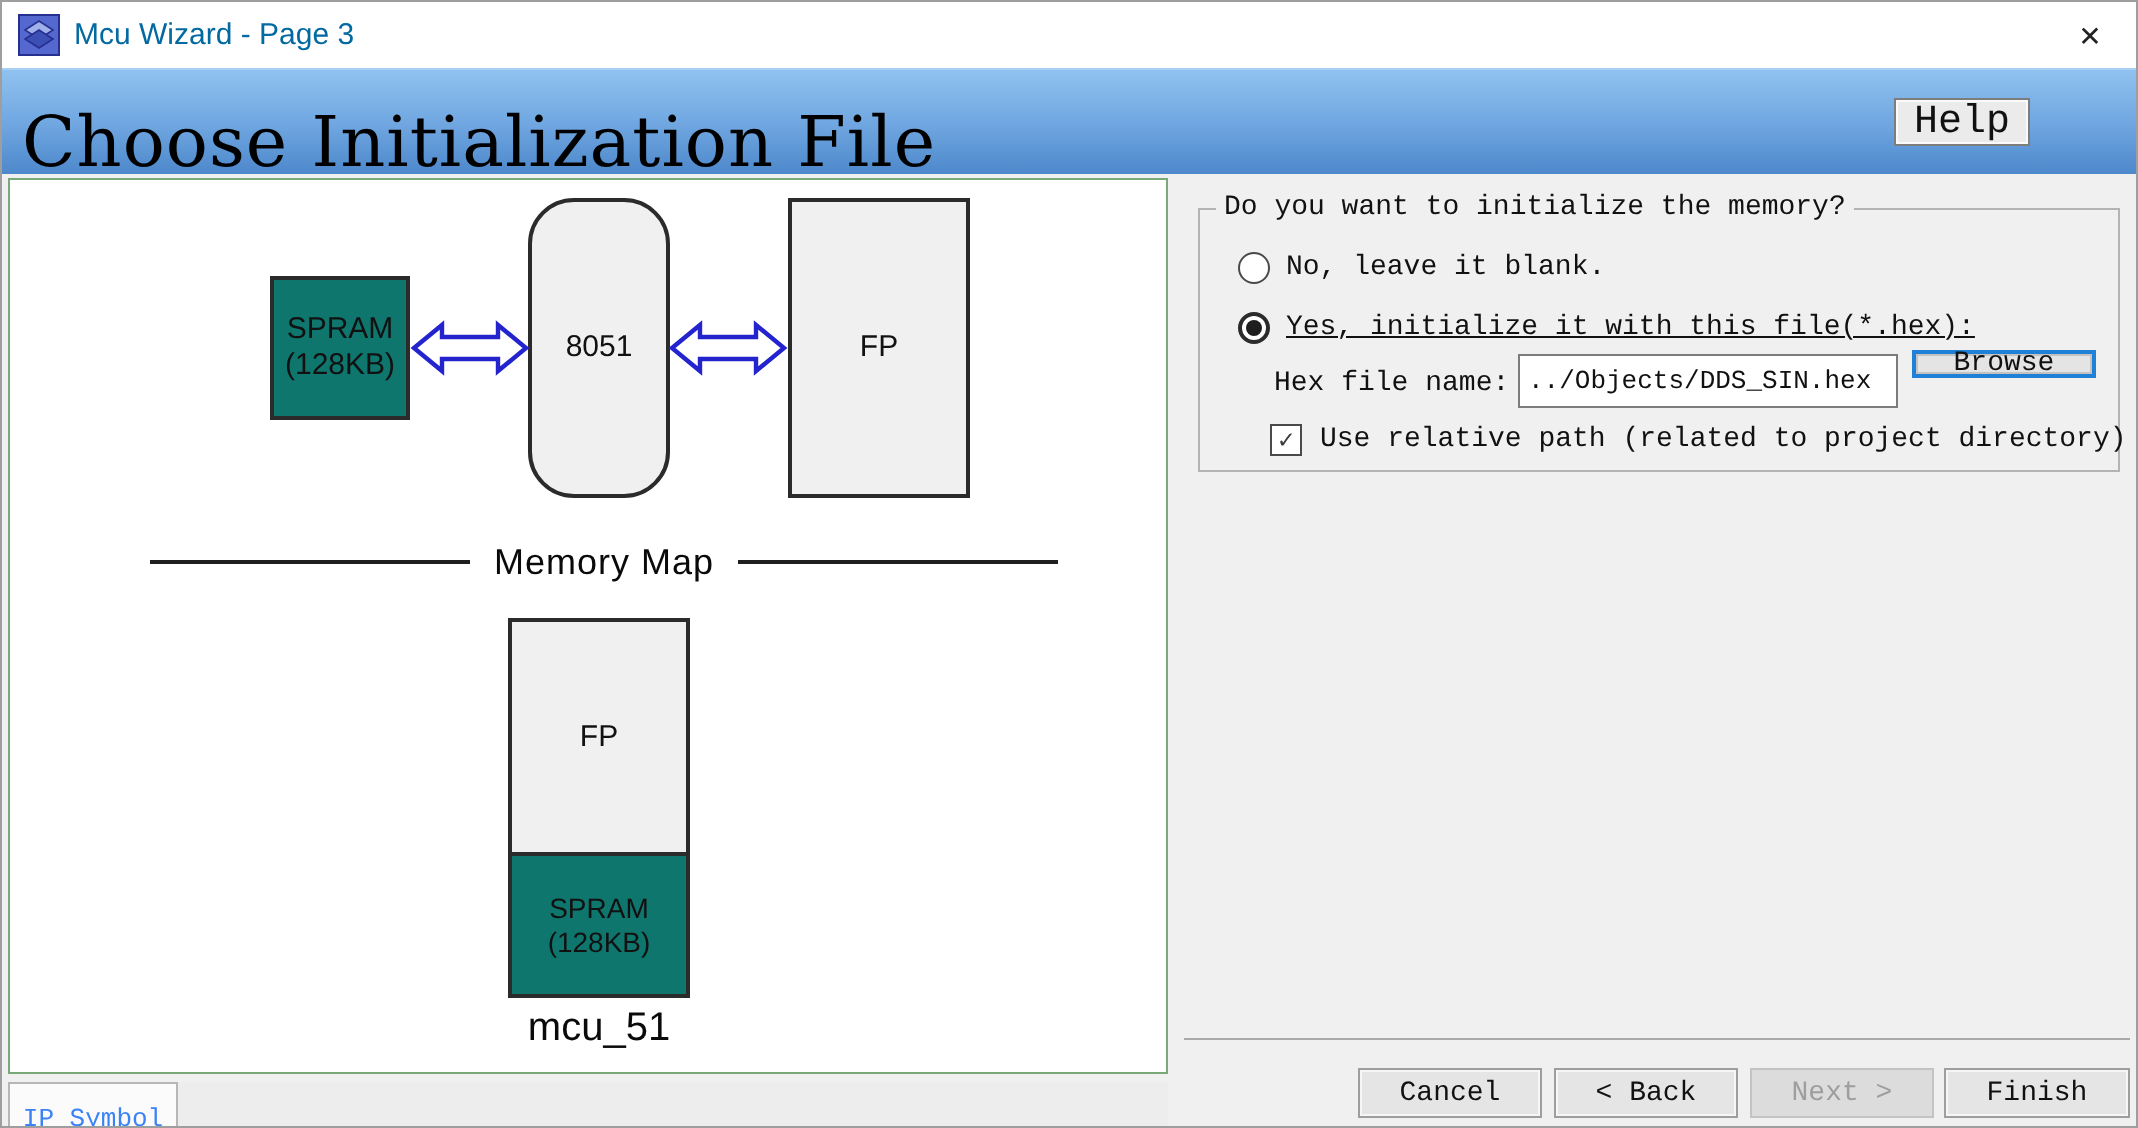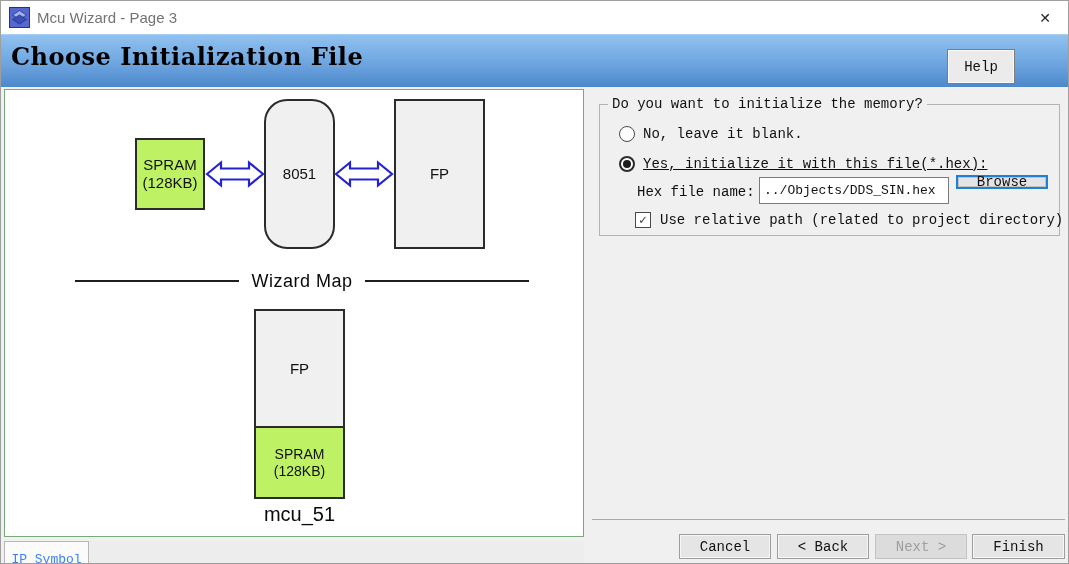--- a/index.html
+++ b/index.html
@@ -6,45 +6,45 @@
   body { background:#d8d8d8; font-family:"Liberation Sans", sans-serif; }
   #window {
     position:relative; width:1069px; height:564px;
     background:#f0f0f0; border:1px solid #9e9e9e; overflow:hidden;
   }
 
   
   .titlebar { position:absolute; left:0; top:0; width:100%; height:33px; background:#ffffff; }
   .app-icon { position:absolute; left:8px; top:6px; width:21px; height:21px; }
   .title-text { position:absolute; left:36px; top:0; height:33px; line-height:33px;
-    font-size:15px; color:#737373; }
+    font-size:15px; color:#0369a1; }
   .close-btn { position:absolute; right:8px; top:3px; width:30px; height:27px;
     display:flex; align-items:center; justify-content:center; font-size:14px; color:#222;
     cursor:default; }
 
   
   .header { position:absolute; left:0; top:33px; width:100%; height:53px;
     background:linear-gradient(180deg,#90c2f0 0%, #6ea5e0 55%, #4d88cb 100%);
     border-top:1px solid #a8d0f4; }
-  .header-title { position:absolute; left:10px; top:7px;
-    font-family:"DejaVu Serif","Liberation Serif",serif; font-weight:700;
-    font-size:24px; color:#000; letter-spacing:0.5px; }
-  .help-btn { position:absolute; left:946px; top:14px; width:68px; height:35px;
+  .header-title { position:absolute; left:10px; top:17px;
+    font-family:"DejaVu Serif","Liberation Serif",serif; font-weight:400;
+    font-size:35px; color:#000; letter-spacing:0.5px; }
+  .help-btn { position:absolute; left:946px; top:14px; width:68px; height:24px;
     background:#ebebeb; border:1px solid #7d7d7d; box-shadow:inset 0 0 0 1px #fafafa;
-    font-family:"Liberation Mono","DejaVu Sans Mono",monospace; font-size:14px; color:#111;
+    font-family:"Liberation Mono","DejaVu Sans Mono",monospace; font-size:20px; color:#111;
     display:flex; align-items:center; justify-content:center; cursor:default; }
 
   
   .ip-panel { position:absolute; left:3px; top:88px; width:580px; height:448px;
     background:#ffffff; border:1px solid #79a879; }
   .block { position:absolute; border:2px solid #2b2b2b; display:flex; flex-direction:column;
     align-items:center; justify-content:center; font-size:15px; color:#111; text-align:center;
     line-height:18px; }
   .fill-gray { background:#f0f0f0; }
-  .fill-cyan { background:#bef264; }
+  .fill-cyan { background:#0f766e; }
   .blk-spram { left:130px; top:48px; width:70px; height:72px; }
   .blk-8051  { left:259px; top:9px;  width:71px; height:150px;border-radius:23px; }
   .blk-fp    { left:389px; top:9px;  width:91px; height:150px; }
   .arrow-svg { position:absolute; width:60px; height:30px; }
   .arrow-1 { left:200px; top:69px; }
   .arrow-2 { left:329px; top:69px; }
   .memmap-row { position:absolute; left:70px; top:178px; width:454px; height:26px;
     display:flex; align-items:center; }
   .memmap-line { flex:1; height:2px; background:#1f1f1f; }
   .memmap-title { padding:0 12px; font-size:18px; color:#0a0a0a; letter-spacing:0.5px; white-space:nowrap; }
@@ -133,21 +133,21 @@
 
     <svg class="arrow-svg arrow-1" viewBox="0 0 60 30">
       <path d="M2,15 L16,3.5 L16,9.5 L44,9.5 L44,3.5 L58,15 L44,26.5 L44,20.5 L16,20.5 L16,26.5 Z" fill="#ffffff" stroke="#2424cf" stroke-width="2.2" stroke-linejoin="miter"></path>
     </svg>
     <svg class="arrow-svg arrow-2" viewBox="0 0 60 30">
       <path d="M2,15 L16,3.5 L16,9.5 L44,9.5 L44,3.5 L58,15 L44,26.5 L44,20.5 L16,20.5 L16,26.5 Z" fill="#ffffff" stroke="#2424cf" stroke-width="2.2" stroke-linejoin="miter"></path>
     </svg>
 
     <div class="memmap-row">
       <div class="memmap-line"></div>
-      <div class="memmap-title">Wizard Map</div>
+      <div class="memmap-title">Memory Map</div>
       <div class="memmap-line"></div>
     </div>
 
     <div class="block fill-gray blk-mm-fp">
       <span>FP</span>
     </div>
     <div class="block fill-cyan blk-mm-spram">
       <span>SPRAM</span>
       <span>(128KB)</span>
     </div>

